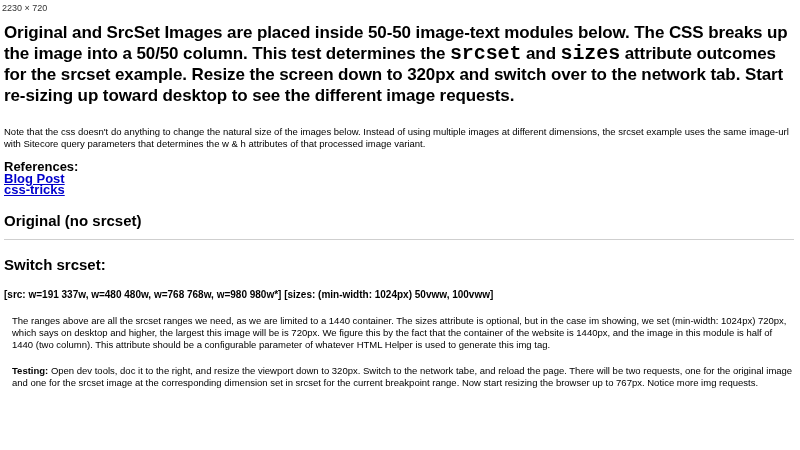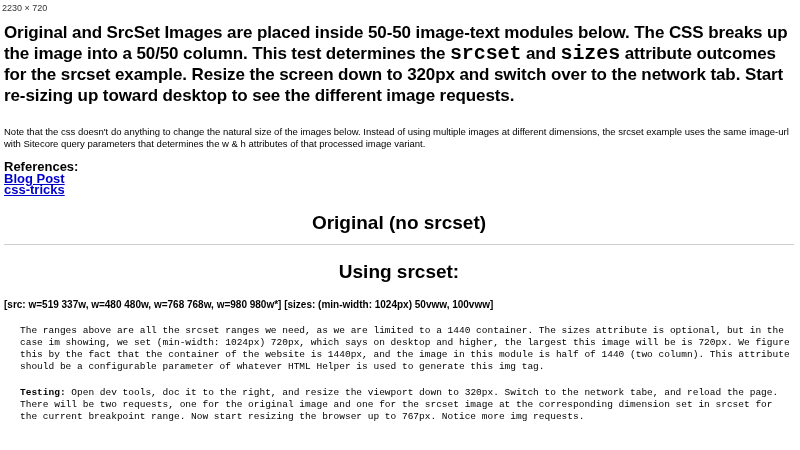--- a/index.html
+++ b/index.html
@@ -47,46 +47,44 @@
     font-size: 13px;
     line-height: 11.5px;
     font-weight: bold;
   }
   .refs a {
     color: #0000cc;
     text-decoration: underline;
     display: block;
   }
   h2.section {
-    font-size: 19px;
+    font-size: 15px;
     font-weight: bold;
     margin: 16px 0 0 0;
-    text-align: center;
   }
   p.lorem {
     font-size: 9.5px;
     line-height: 12px;
     margin: 22px 0 0 0;
   }
   hr.rule {
     border: 0;
     border-top: 1px solid #cfcfcf;
     margin: 10px 0 0 0;
   }
   p.srcset-line {
     font-size: 10px;
     font-weight: bold;
     line-height: 12px;
     margin: 16px 0 0 0;
   }
   p.body-copy {
     font-size: 9.5px;
     line-height: 12px;
-    margin: 14px 0 0 16px;
-    font-family: Liberation Mono, monospace;
+    margin: 14px 0 0 8px;
   }
   p.body-copy.testing {
     margin-top: 14px;
   }
   .strong {
     font-weight: bold;
   }
 </style>
 </head>
 <body>
@@ -103,21 +101,21 @@
     <div>References:</div>
     <a href="#">Blog Post</a>
     <a href="#">css-tricks</a>
   </div>
 
   <h2 class="section">Original (no srcset)</h2>
 
 
   <hr class="rule">
 
-  <h2 class="section">Using srcset:</h2>
+  <h2 class="section">Switch srcset:</h2>
 
-  <p class="srcset-line">[src: w=519 337w, w=480 480w, w=768 768w, w=980 980w*] [sizes: (min-width: 1024px) 50vww, 100vww]</p>
+  <p class="srcset-line">[src: w=191 337w, w=480 480w, w=768 768w, w=980 980w*] [sizes: (min-width: 1024px) 50vww, 100vww]</p>
 
   <p class="body-copy">The ranges above are all the srcset ranges we need, as we are limited to a 1440 container. The sizes attribute is optional, but in the case im showing, we set (min-width: 1024px) 720px, which says on desktop and higher, the largest this image will be is 720px. We figure this by the fact that the container of the website is 1440px, and the image in this module is half of 1440 (two column). This attribute should be a configurable parameter of whatever HTML Helper is used to generate this img tag.</p>
 
   <p class="body-copy testing"><span class="strong">Testing:</span><span> Open dev tools, doc it to the right, and resize the viewport down to 320px. Switch to the network tabe, and reload the page. There will be two requests, one for the original image and one for the srcset image at the corresponding dimension set in srcset for the current breakpoint range. Now start resizing the browser up to 767px. Notice more img requests.</span></p>
 
 </div>
 
 </body></html>

